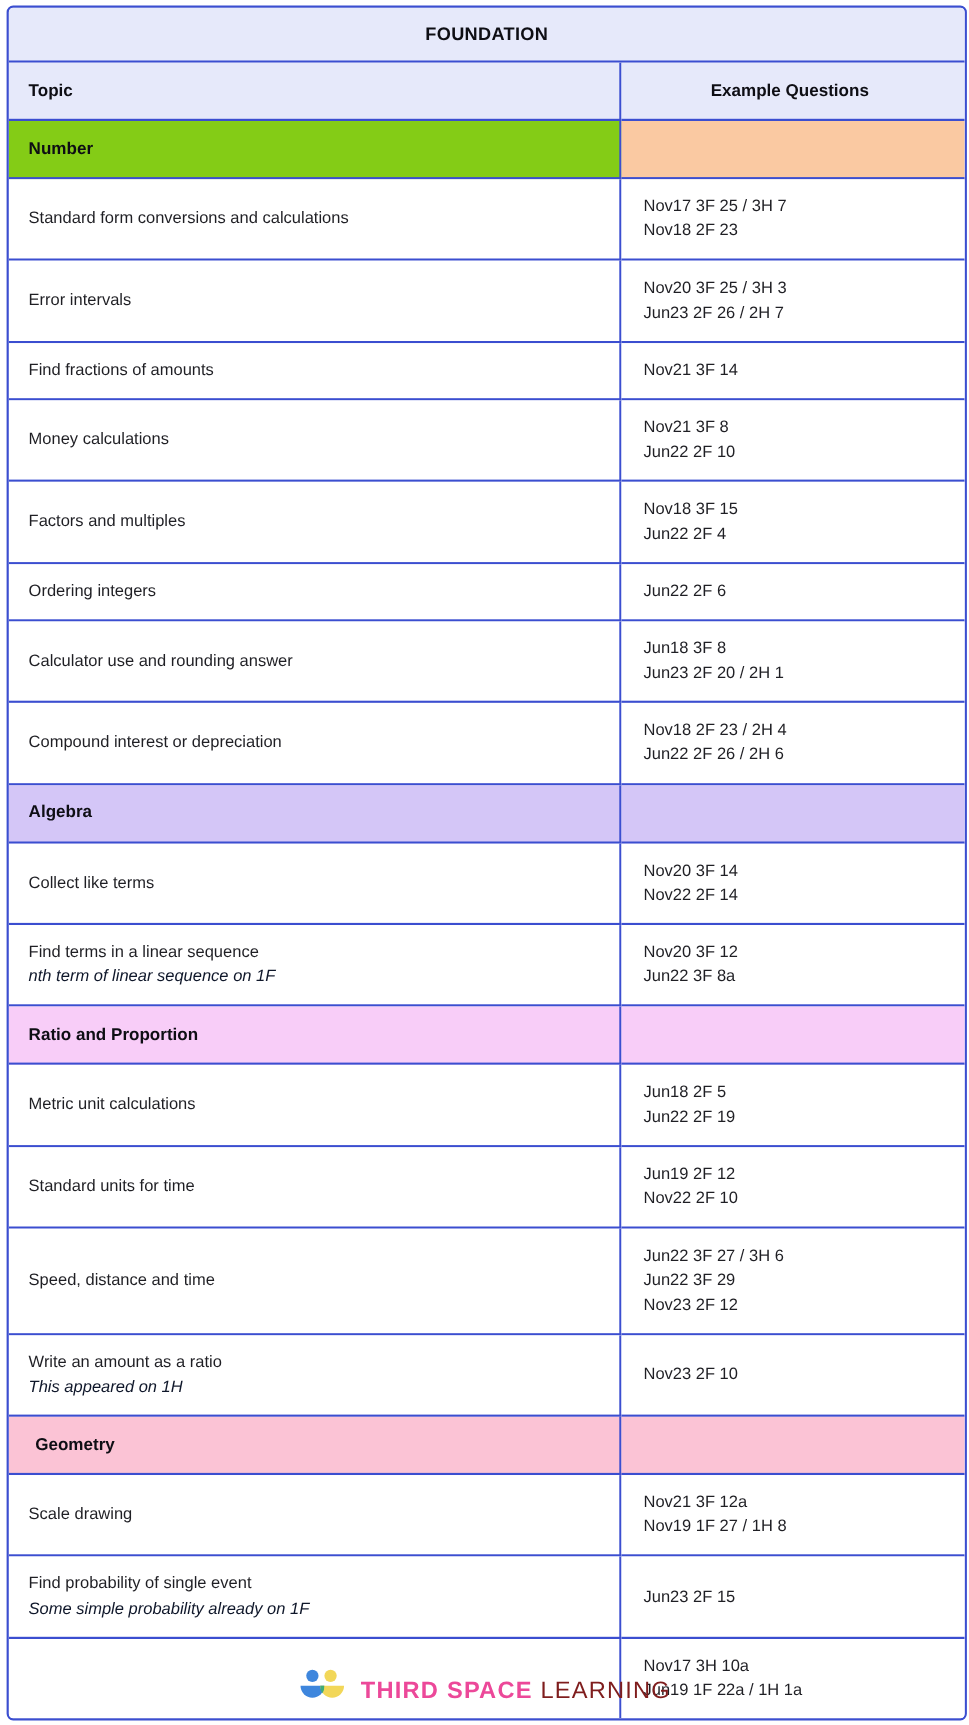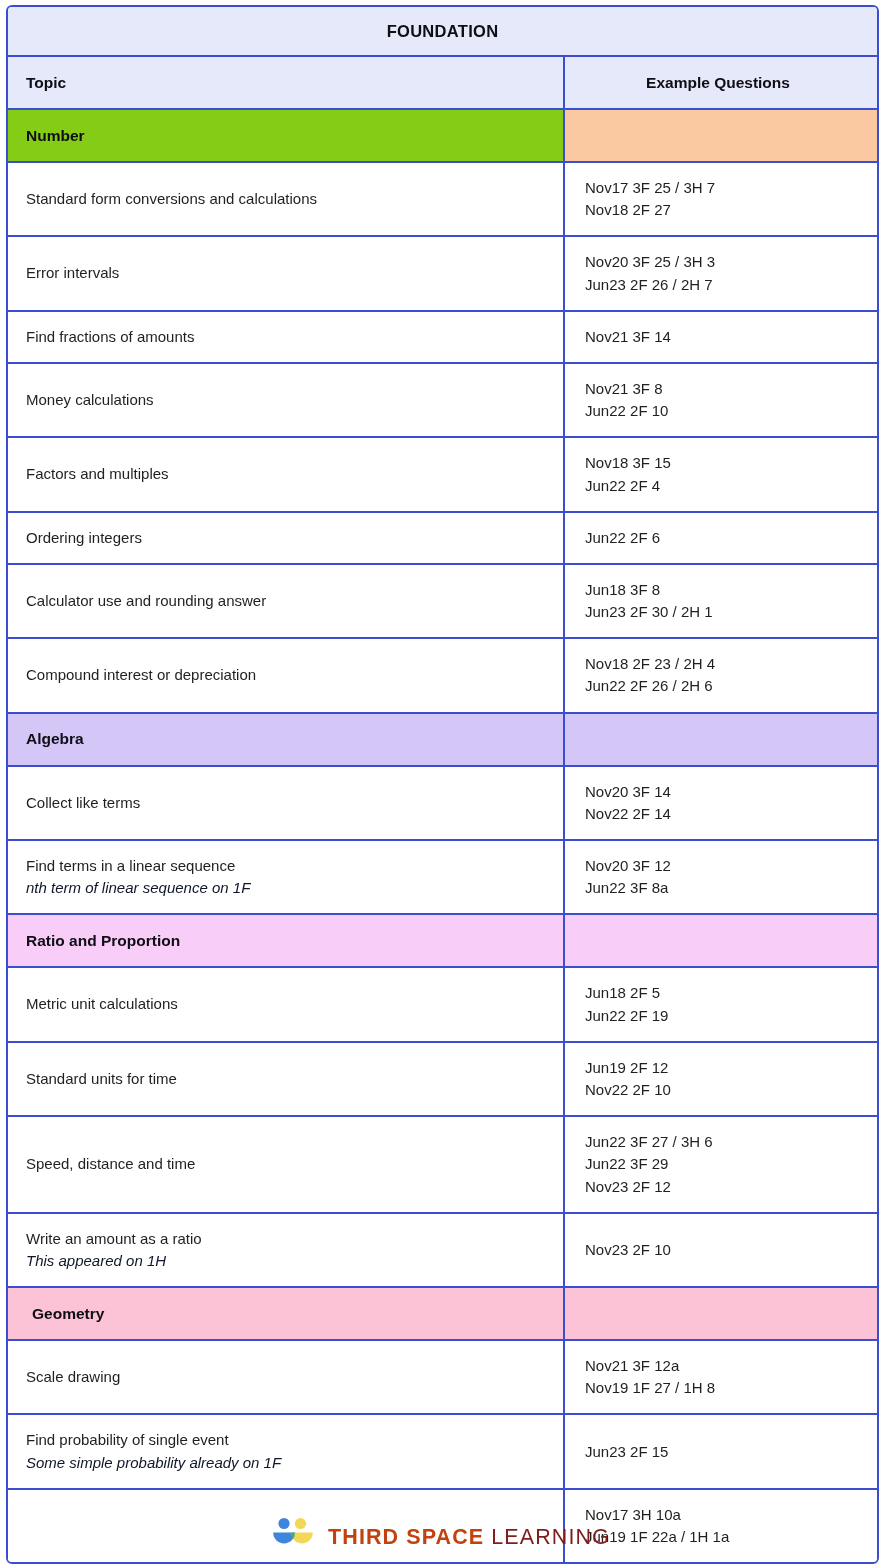--- a/index.html
+++ b/index.html
@@ -114,21 +114,21 @@
     height: 30px;
     display: block;
   }
   .wordmark {
     display: flex;
     align-items: baseline;
     gap: 7px;
     font-size: 21.5px;
     letter-spacing: 1.1px;
   }
-  .wm-bold  { font-weight: bold; color: #c2410c; margin-top: 14px; }
+  .wm-bold  { font-weight: bold; color: #ec4899; margin-top: 14px; }
   .wm-light { font-weight: normal; color: #7f1d1d; }
 </style>
 </head>
 <body>
 
 <div class="page">
 
   <table class="spec">
     <colgroup>
       <col class="c-topic">
@@ -142,21 +142,21 @@
         <td class="topic">Topic</td>
         <td class="ex">Example Questions</td>
       </tr>
     <tr class="sec-row">
           <td style="background: #84cc16;">Number</td>
           <td class="blank" style="background: rgb(250, 201, 162);"></td>
         </tr>
         <tr class="data-row">
           <td class="topic"><span>Standard form conversions and calculations</span></td>
           <td class="ex">Nov17 3F 25 / 3H 7
-Nov18 2F 27</td>
+Nov18 2F 23</td>
         </tr>
         <tr class="data-row">
           <td class="topic"><span>Error intervals</span></td>
           <td class="ex">Nov20 3F 25 / 3H 3
 Jun23 2F 26 / 2H 7</td>
         </tr>
         <tr class="data-row">
           <td class="topic"><span>Find fractions of amounts</span></td>
           <td class="ex">Nov21 3F 14</td>
         </tr>
@@ -170,21 +170,21 @@
           <td class="ex">Nov18 3F 15
 Jun22 2F 4</td>
         </tr>
         <tr class="data-row">
           <td class="topic"><span>Ordering integers</span></td>
           <td class="ex">Jun22 2F 6</td>
         </tr>
         <tr class="data-row">
           <td class="topic"><span>Calculator use and rounding answer</span></td>
           <td class="ex">Jun18 3F 8
-Jun23 2F 30 / 2H 1</td>
+Jun23 2F 20 / 2H 1</td>
         </tr>
         <tr class="data-row">
           <td class="topic"><span>Compound interest or depreciation</span></td>
           <td class="ex">Nov18 2F 23 / 2H 4
 Jun22 2F 26 / 2H 6</td>
         </tr>
         <tr class="sec-row">
           <td style="background: rgb(212, 198, 247);">Algebra</td>
           <td class="blank" style="background: rgb(212, 198, 247);"></td>
         </tr>

